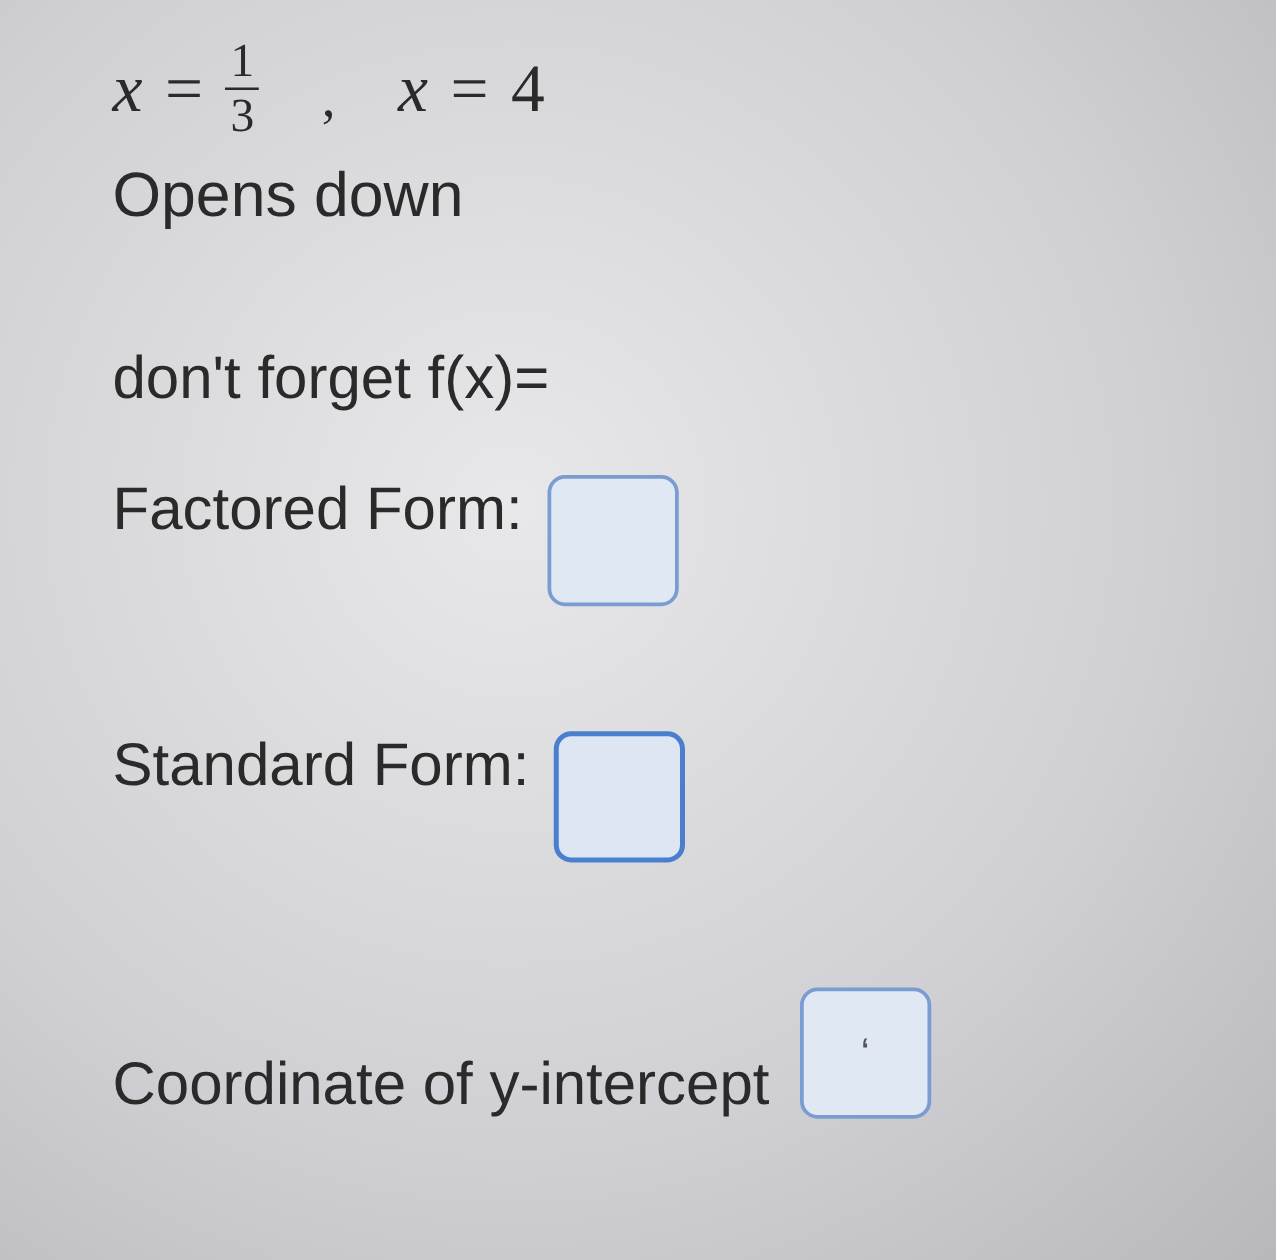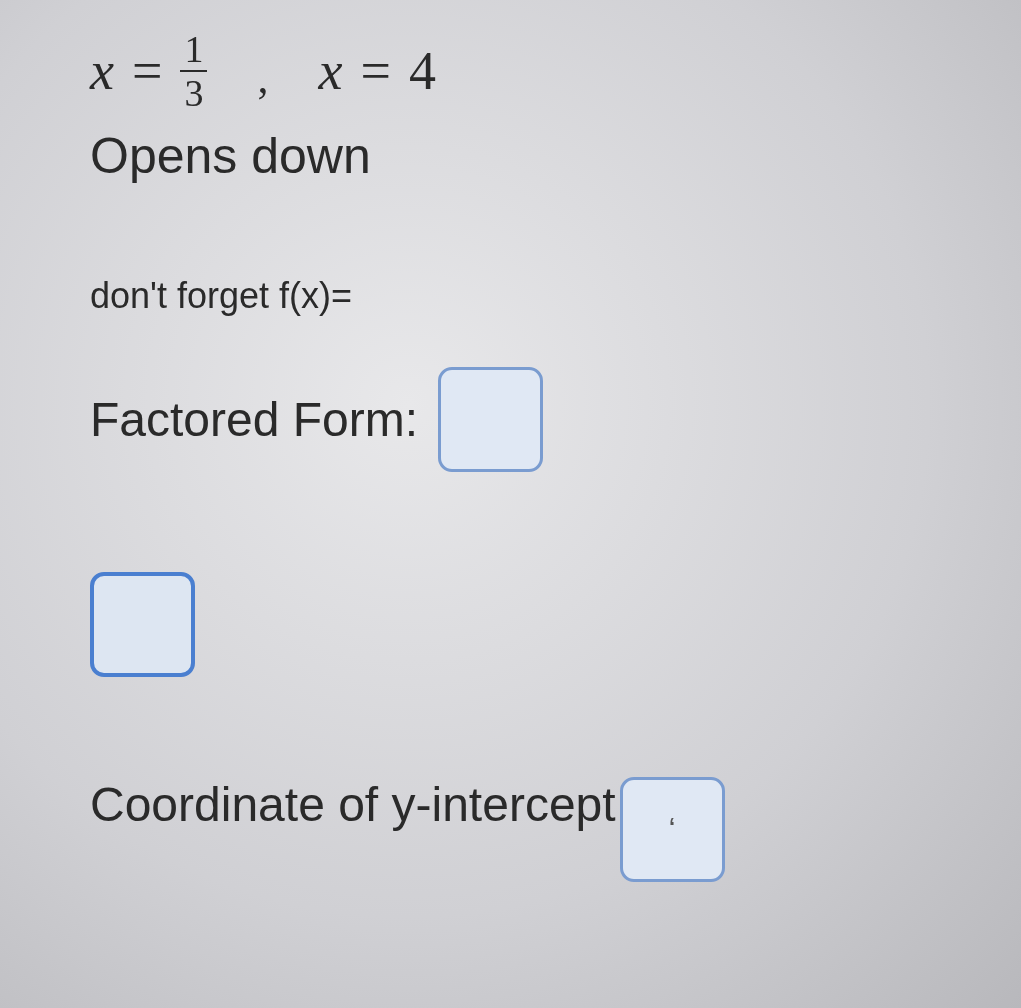--- a/index.html
+++ b/index.html
@@ -53,28 +53,28 @@
       margin-bottom: 8px;
     }
     .opens-text {
       font-size: 50px;
       font-weight: normal;
       font-family: Arial, sans-serif;
       margin-left: 30px;
       margin-bottom: 90px;
     }
     .prompt-text {
-      font-size: 36px;
+      font-size: 48px;
       font-family: Arial, sans-serif;
       margin-left: 30px;
       margin-bottom: 50px;
     }
     .form-row {
       display: flex;
-      align-items: center;
+      align-items: flex-start;
       gap: 20px;
       margin-left: 30px;
       margin-bottom: 100px;
     }
     .form-label {
       font-size: 48px;
       font-family: Arial, sans-serif;
     }
     .answer-box {
       width: 105px;
@@ -83,22 +83,22 @@
       border: 3px solid #7a9cd0;
       border-radius: 14px;
       display: inline-block;
     }
     .answer-box.focused {
       border: 4px solid #4a7fd0;
       background: #dde6f2;
     }
     .last-row {
       display: flex;
-      align-items: flex-start;
-      gap: 4px;
+      align-items: flex-end;
+      gap: 24px;
       margin-left: 30px;
       margin-top: 20px;
     }
     .last-row .answer-box {
       font-size: 32px;
       display: flex;
       align-items: center;
       justify-content: center;
       color: #555;
     }
@@ -136,19 +136,20 @@
 <div class="opens-text">Opens down</div>
 
 <div class="prompt-text">don't forget f(x)=</div>
 
 <div class="form-row">
   <span class="form-label">Factored Form:</span>
   <span class="answer-box"></span>
 </div>
 
 <div class="form-row">
+  <span class="form-label">Standard Form:</span>
   <span class="answer-box focused"></span>
 </div>
 
 <div class="last-row">
   <span class="form-label">Coordinate of y-intercept</span>
   <span class="answer-box">‘</span>
 </div>
 
 </body></html>

